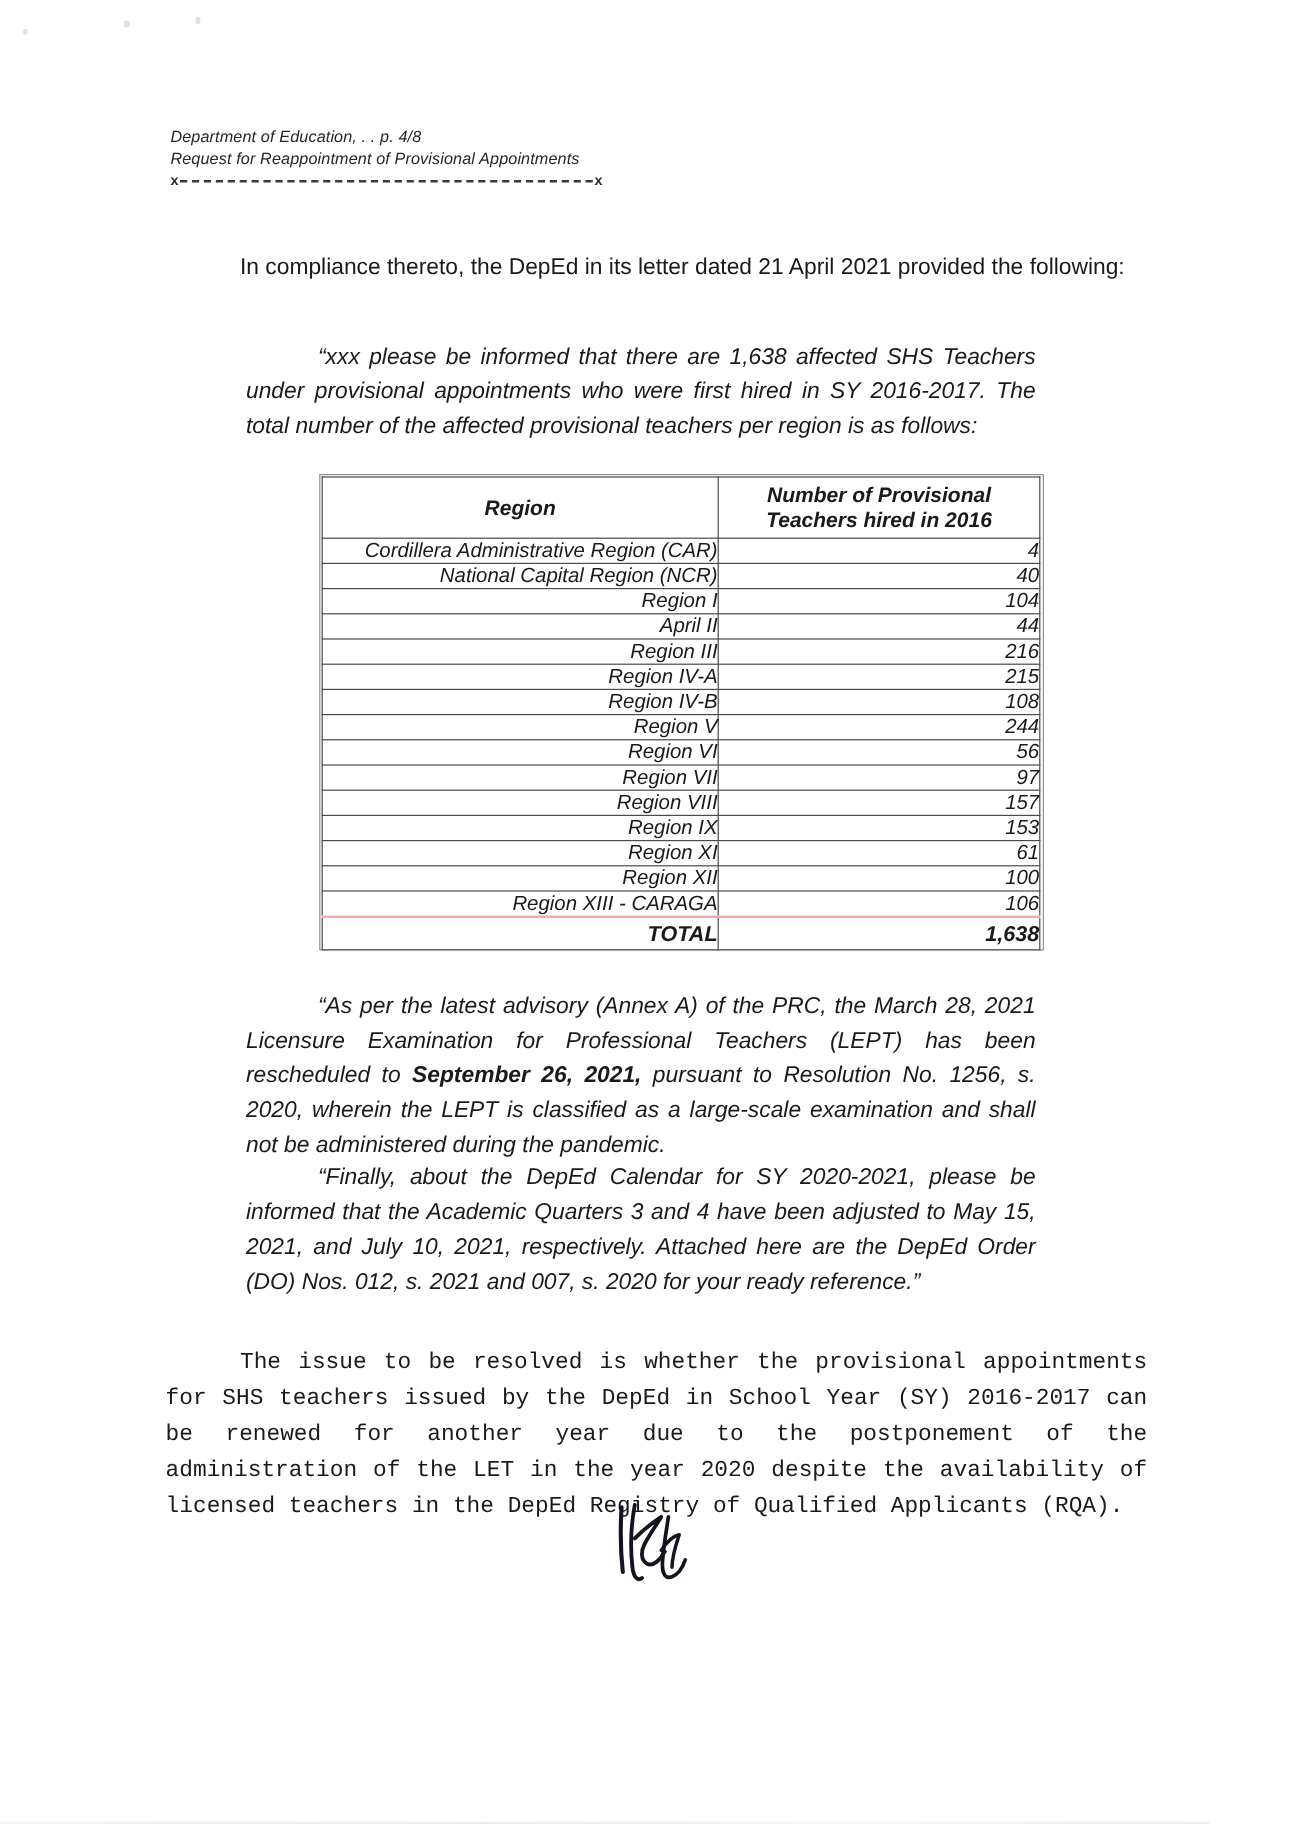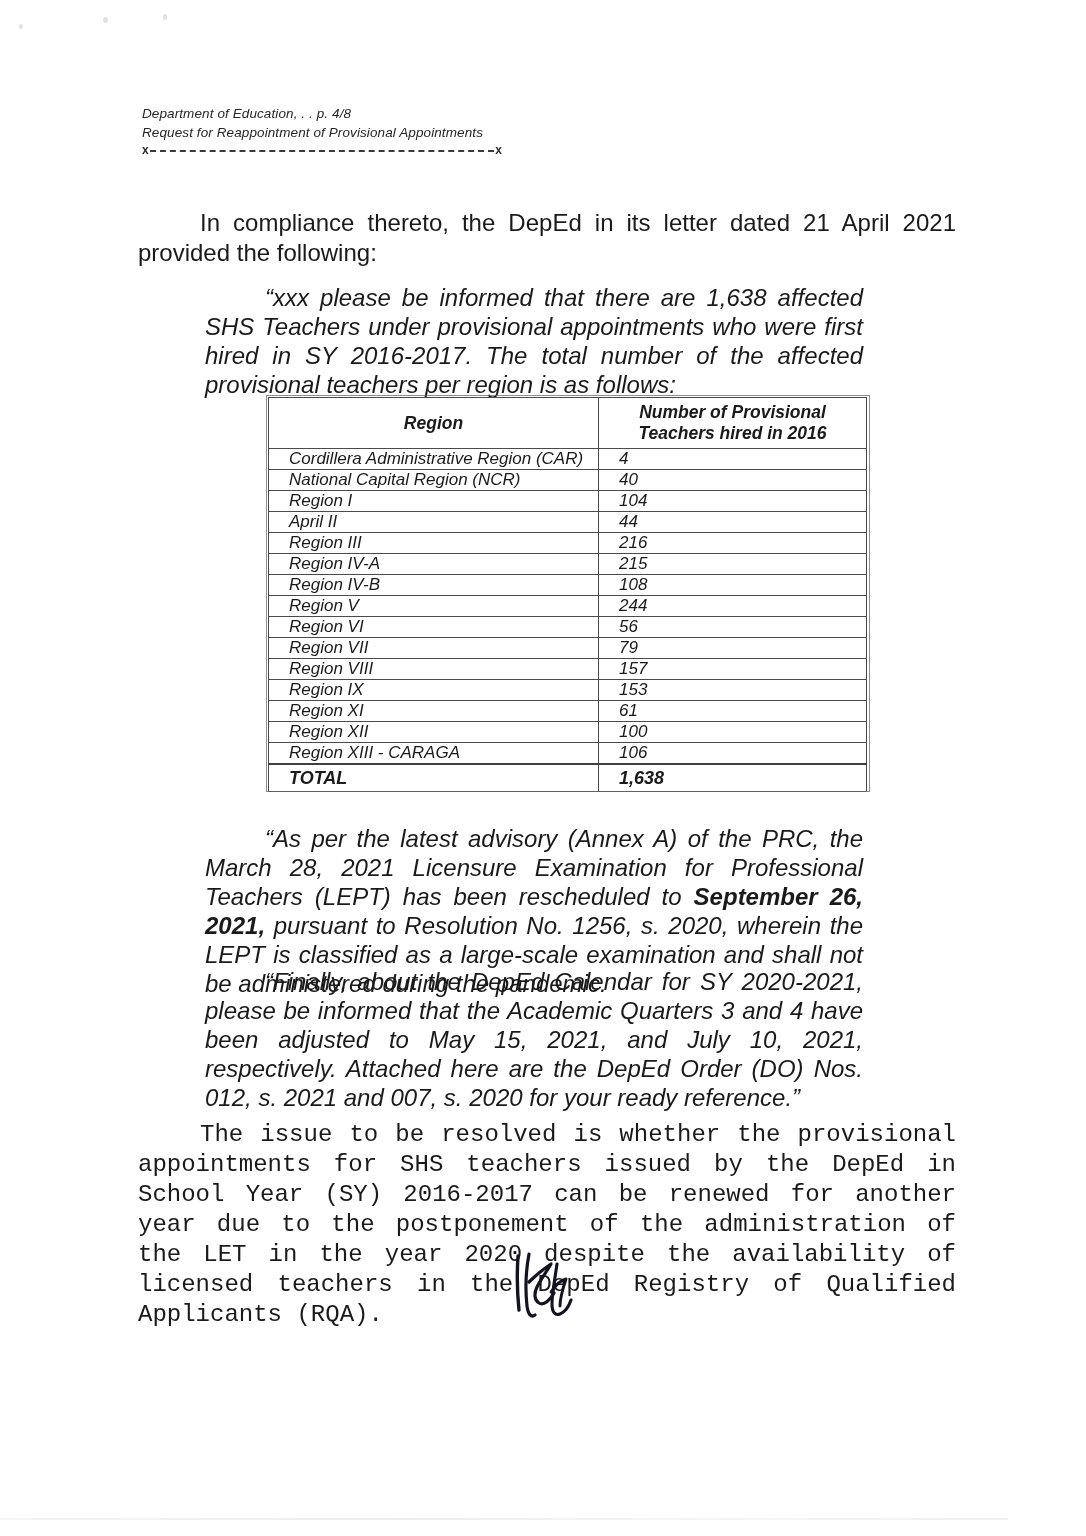--- a/index.html
+++ b/index.html
@@ -66,21 +66,21 @@
     flex: 1;
     height: 0;
     border-top: 2px dashed #3a3a3a;
     margin: 0 1px;
     transform: translateY(1px);
   }
 
   
   .body-block {
     position: absolute;
-    font-size: 24px;
+    font-size: 19px;
     line-height: 30px;
     text-align: justify;
     color: #1a1a1a;
   }
   .p-outer {
     left: 138px;
     width: 818px;
   }
   .p-outer .indent { display: inline-block; width: 62px; }
 
@@ -127,31 +127,31 @@
     text-align: center;
     height: 46px;
     vertical-align: middle;
     font-size: 17.5px;
     line-height: 21px;
     padding: 2px 6px;
   }
   table.region-table tbody td {
     height: 20px;
     line-height: 20px;
-    text-align: left;
+    text-align: right;
     font-size: 17px;
-    padding: 0 20px;
+    padding: 0 0;
     white-space: nowrap;
   }
   table.region-table tbody tr.total-row td {
     font-weight: 700;
     font-size: 18px;
     height: 26px;
     line-height: 26px;
-    border-top: 2px solid #404040;
+    border-top: 2px solid #fca5a5;
   }
   .table-outline {
     position: absolute;
     left: -2px;
     top: -2px;
     width: 602px;
     height: 100%;
     pointer-events: none;
     border: 1px solid #6a6a6a;
     box-sizing: content-box;
@@ -236,21 +236,21 @@
         <tr>
           <td>Region V</td>
           <td>244</td>
         </tr>
         <tr>
           <td>Region VI</td>
           <td>56</td>
         </tr>
         <tr>
           <td>Region VII</td>
-          <td>79</td>
+          <td>97</td>
         </tr>
         <tr>
           <td>Region VIII</td>
           <td>157</td>
         </tr>
         <tr>
           <td>Region IX</td>
           <td>153</td>
         </tr>
         <tr>

